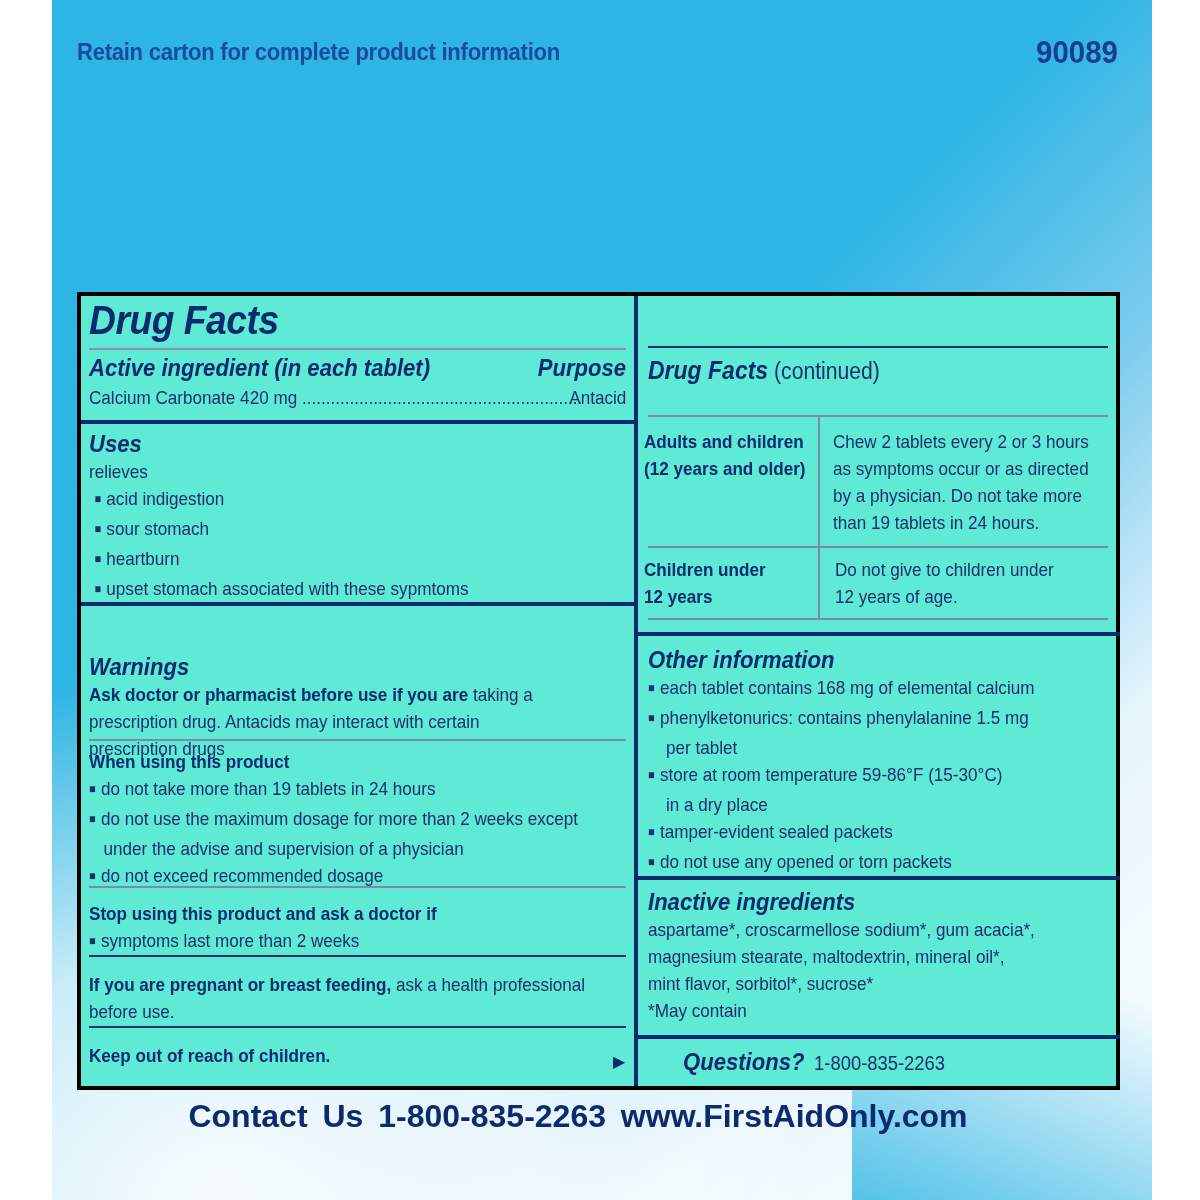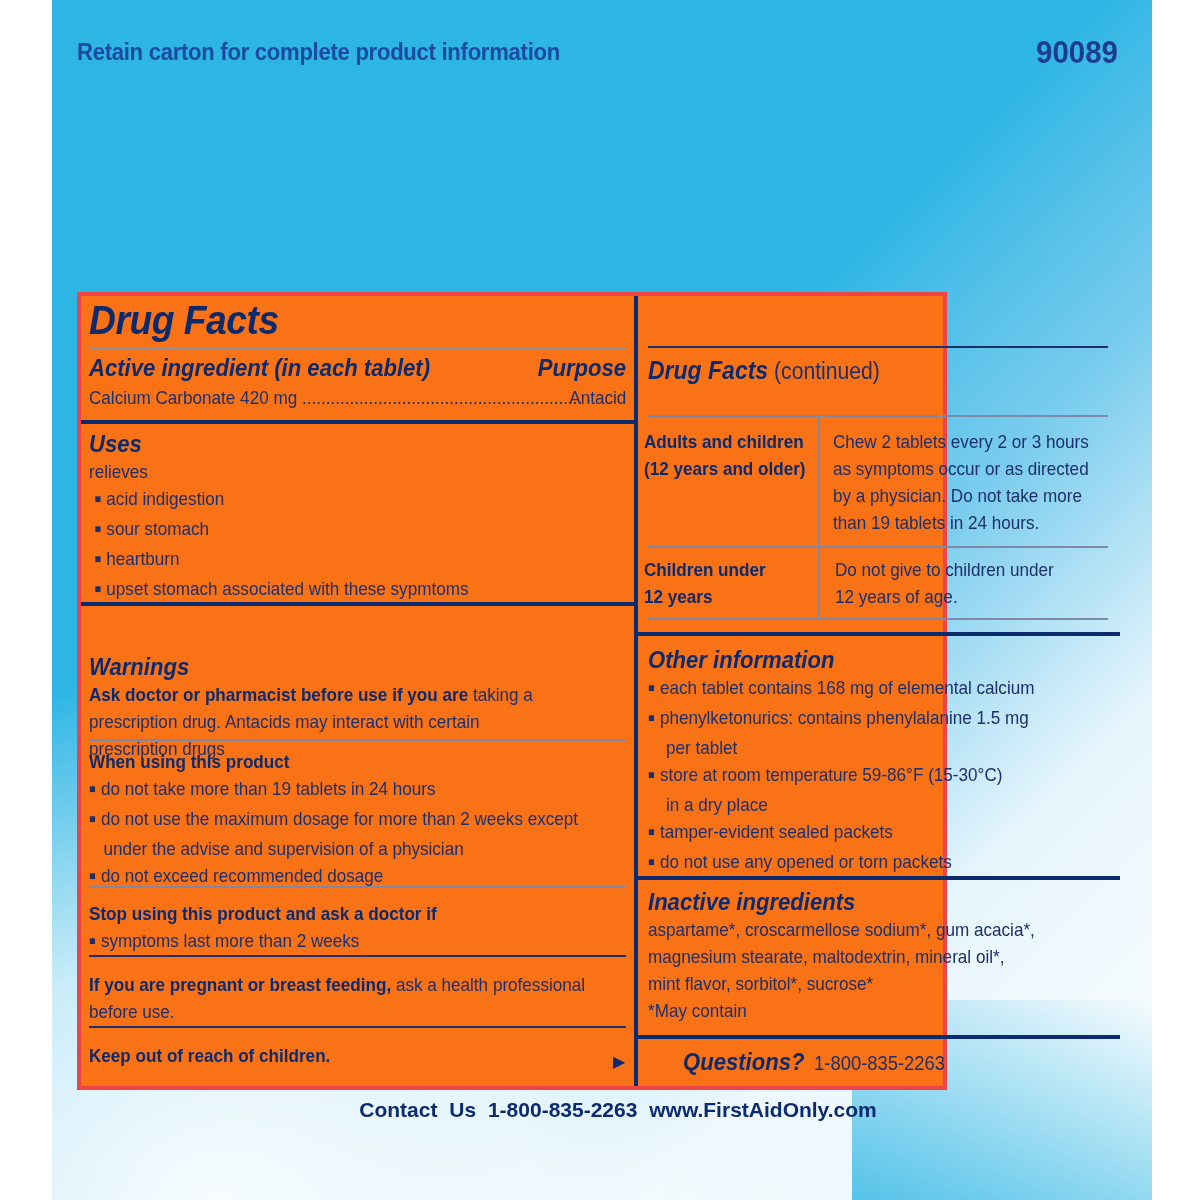--- a/index.html
+++ b/index.html
@@ -21,36 +21,36 @@
   }
   .retain {
     position:absolute; left:77px; top:38px; font-size:24px; font-weight:bold;
     color:#1b4aa0; letter-spacing:-0.3px; transform:scaleX(0.92); transform-origin:left;
   }
   .code {
     position:absolute; right:82px; top:34px; font-size:32px; font-weight:bold; color:#1b3d8f;
     transform:scaleX(0.92); transform-origin:right;
   }
   .facts {
-    position:absolute; left:77px; top:292px; width:870px; height:798px;
-    background:#f97316; border:4px solid #ef4444; box-sizing:border-box;
+    position:absolute; left:77px; top:292px; width:1043px; height:798px;
+    background:#5eead4; border:4px solid #000000; box-sizing:border-box;
   }
   .vdiv { position:absolute; left:553px; top:0; width:4px; height:100%; background:#0c2a6e; }
   .sec { position:absolute; box-sizing:border-box; }
   .hbar { position:absolute; height:4px; background:#0c2a6e; }
   .thin { position:absolute; height:2px; background:#7c8aa8; }
   .h-big { font-size:40px; font-weight:bold; font-style:italic; letter-spacing:-0.5px; color:#0c2a6e; transform:scaleX(0.93); transform-origin:left; white-space:nowrap; }
   .h-sec { font-size:24px; font-weight:bold; font-style:italic; color:#0c2a6e; transform:scaleX(0.92); transform-origin:left; white-space:nowrap; }
   .txt { font-size:19px; color:#1d2f6a; line-height:27px; transform:scaleX(0.9); transform-origin:left; white-space:nowrap; }
   .bold { font-weight:bold; color:#0c2a6e; }
   .bullet::before { content:"■"; font-size:12px; margin-right:6px; position:relative; top:-2px; }
   .indent { padding-left:20px; }
   .footer {
     position:absolute; left:0; top:1098px; width:1156px; text-align:center;
-    font-size:21px; font-weight:bold; color:#0c2a6e; word-spacing:6px;padding-left:40px;
+    font-size:32px; font-weight:bold; color:#0c2a6e; word-spacing:6px;
   }
   .dots { color:#1d2f6a; }
   .arrow { position:absolute; font-size:16px; color:#0c2a6e; }
 </style>
 </head>
 <body>
 
 <div class="panel"></div>
 
 <div class="retain">Retain carton for complete product information</div>

